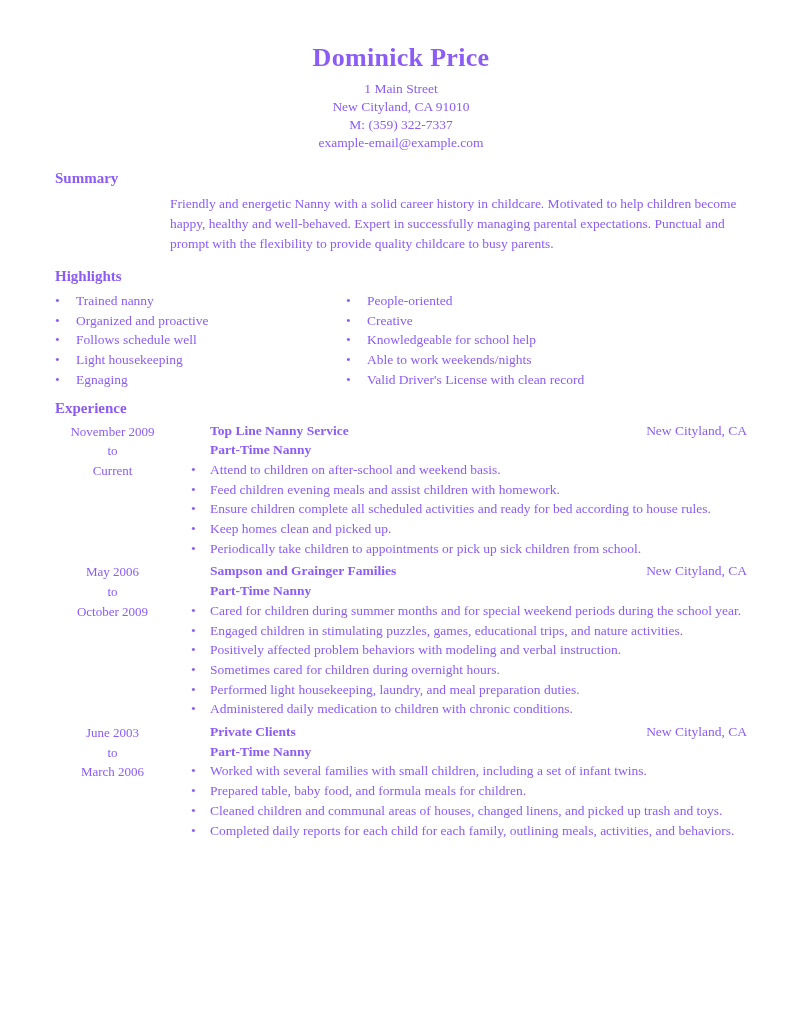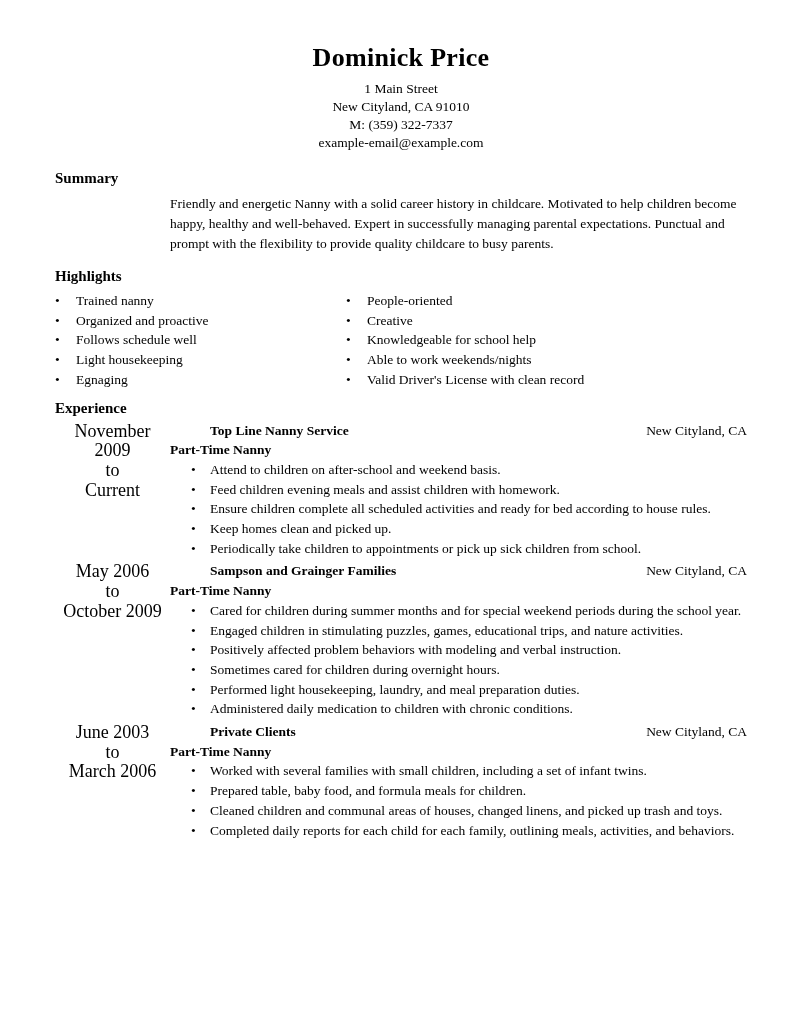--- a/index.html
+++ b/index.html
@@ -4,21 +4,21 @@
 <style>
   html, body { margin: 0; padding: 0; background: #fff; }
   .page {
     position: relative;
     width: 800px;
     height: 1035px;
     box-sizing: border-box;
     padding: 42px 53px 0 55px;
     background: #fff;
     font-family: "Liberation Serif", "DejaVu Serif", serif;
-    color: #000000;
+    color: #8b5cf6;
     overflow: hidden;
   }
   
   .rheader { text-align: center; }
   .rname {
     font-size: 26px;
     font-weight: bold;
     margin: 0 0 6px 0;
     line-height: 32px;
     letter-spacing: 0.3px;
@@ -52,34 +52,34 @@
   .hl-cols { display: flex; margin-top: 5px; }
   .hl-col-left  { margin-left: 136px; width: 291px; flex-shrink: 0; }
   .hl-col-right { width: 272px; flex-shrink: 0; }
 
   
   .job { display: flex; margin-top: 3px; }
   .job-dates {
     width: 115px;
     flex-shrink: 0;
     text-align: center;
-    font-size: 18px;
+    font-size: 13px;
     line-height: 19.7px;
     padding-top: 1px;
   }
   .job-main { flex: 1; min-width: 0; }
   .job-head {
     display: flex;
     justify-content: space-between;
     font-size: 13.5px;
     line-height: 19.7px;
   }
   .employer { font-weight: bold; margin-left: 40px; }
   .location { font-weight: normal; }
-  .job-title { font-weight: bold; font-size: 13.5px; line-height: 19.7px; }
+  .job-title { font-weight: bold; font-size: 13.5px; line-height: 19.7px; margin-left: 40px; }
   .job ul.blist li { padding-left: 40px; }
   .job ul.blist li::before { left: 21px; }
 </style>
 </head>
 <body>
 
 <div class="page">
 
   <div class="rheader">
     <h1 class="rname">Dominick Price</h1>

